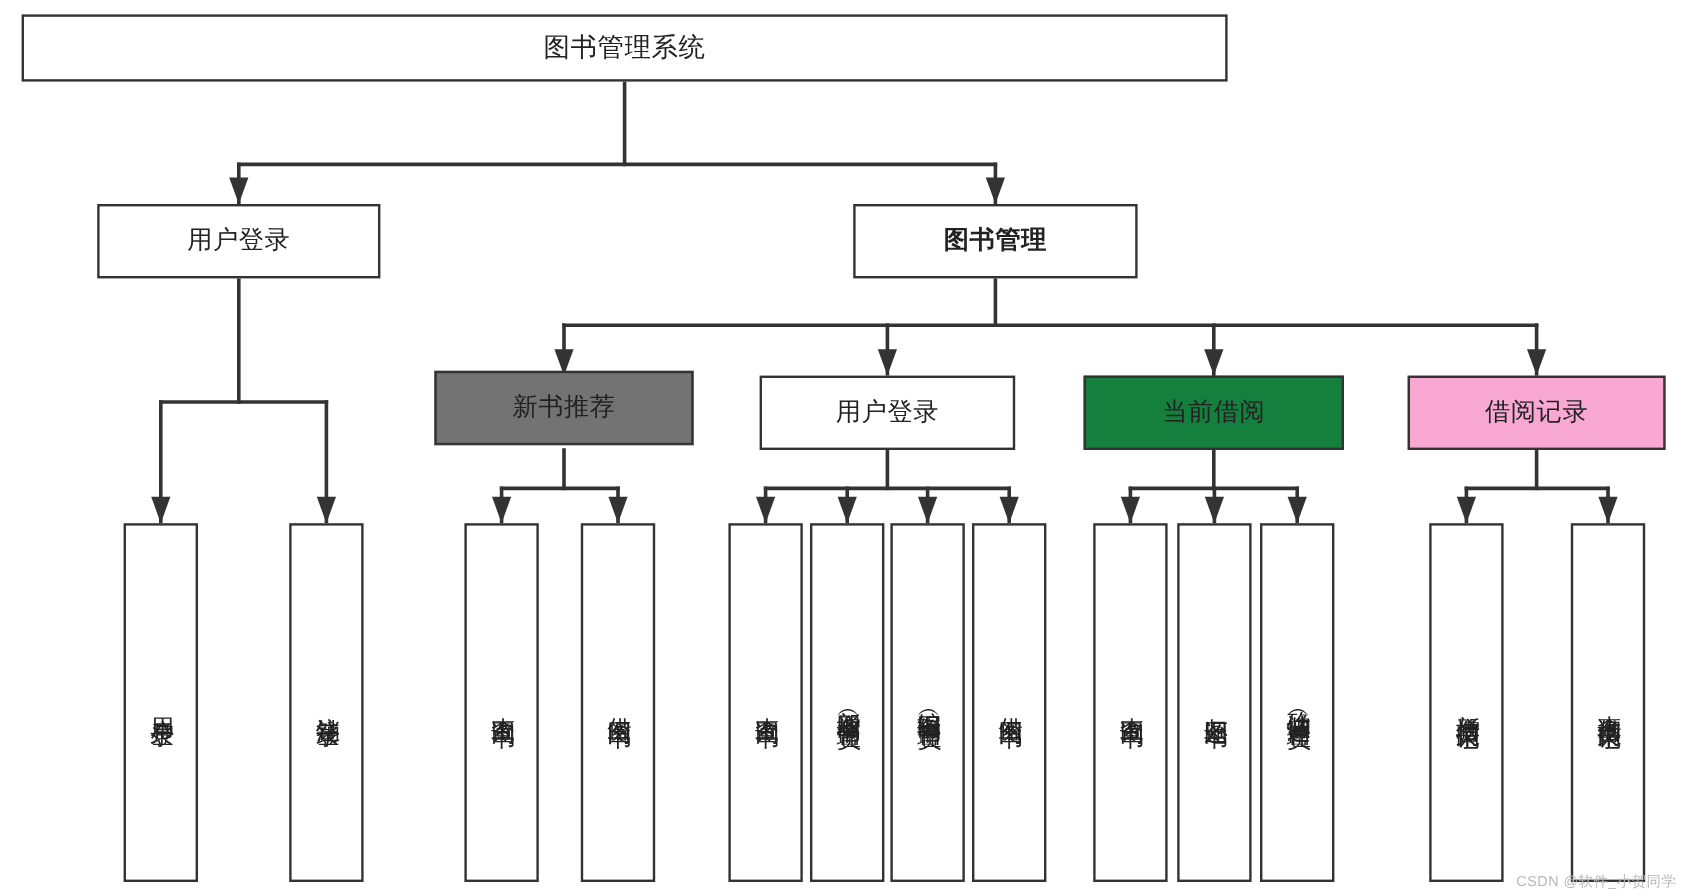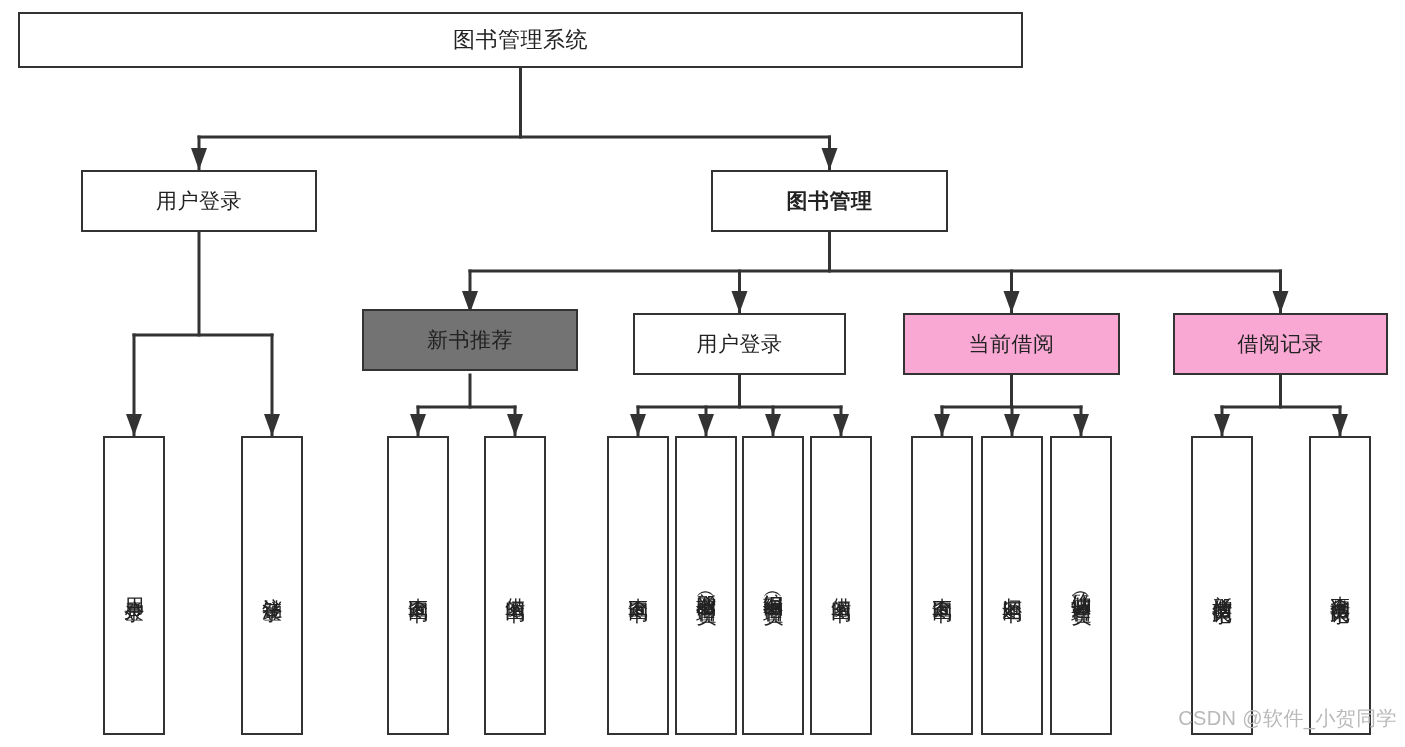--- a/index.html
+++ b/index.html
@@ -50,22 +50,22 @@
     font-size: 20px;
     white-space: normal;
     max-height: 100%;
   }
   .node-box.root .node-label {
     font-size: 22px;
   }
   #watermark {
     position: absolute;
     right: 8px;
-    bottom: 15px;
-    font-size: 20px;
+    bottom: 4px;
+    font-size: 12px;
     color: #b9b9b9;
     letter-spacing: 0.4px;
     white-space: nowrap;
     pointer-events: none;
   }
 </style>
 </head>
 <body>
 
 <div id="diagram-root">
@@ -132,21 +132,21 @@
       </div>
       <div class="node-box" style="left: 711px; top: 170px; width: 237px; height: 62px; border-color: rgb(51, 51, 51); background: rgb(255, 255, 255); font-weight: bold;">
         <span class="node-label" style="color: rgb(34, 34, 34);">图书管理</span>
       </div>
       <div class="node-box" style="left: 362px; top: 309px; width: 216px; height: 62px; border-color: rgb(51, 51, 51); background: #737373;">
         <span class="node-label" style="color: rgb(34, 34, 34);">新书推荐</span>
       </div>
       <div class="node-box" style="left: 633px; top: 313px; width: 213px; height: 62px; border-color: rgb(51, 51, 51); background: rgb(255, 255, 255);">
         <span class="node-label" style="color: rgb(34, 34, 34);">用户登录</span>
       </div>
-      <div class="node-box" style="left: 903px; top: 313px; width: 217px; height: 62px; border-color: rgb(51, 51, 51); background: #f9a8d4;">
+      <div class="node-box" style="left: 903px; top: 313px; width: 217px; height: 62px; border-color: rgb(51, 51, 51); background: #15803d;">
         <span class="node-label" style="color: rgb(34, 34, 34);">当前借阅</span>
       </div>
       <div class="node-box" style="left: 1173px; top: 313px; width: 215px; height: 62px; border-color: rgb(51, 51, 51); background: #f9a8d4;">
         <span class="node-label" style="color: rgb(34, 34, 34);">借阅记录</span>
       </div>
       <div class="node-box vertical" style="left: 103px; top: 436px; width: 62px; height: 299px; border-color: rgb(51, 51, 51); background: rgb(255, 255, 255);">
         <span class="node-label" style="color: rgb(34, 34, 34);">用户登录</span>
       </div>
       <div class="node-box vertical" style="left: 241px; top: 436px; width: 62px; height: 299px; border-color: rgb(51, 51, 51); background: rgb(255, 255, 255);">
         <span class="node-label" style="color: rgb(34, 34, 34);">注销登录</span>

